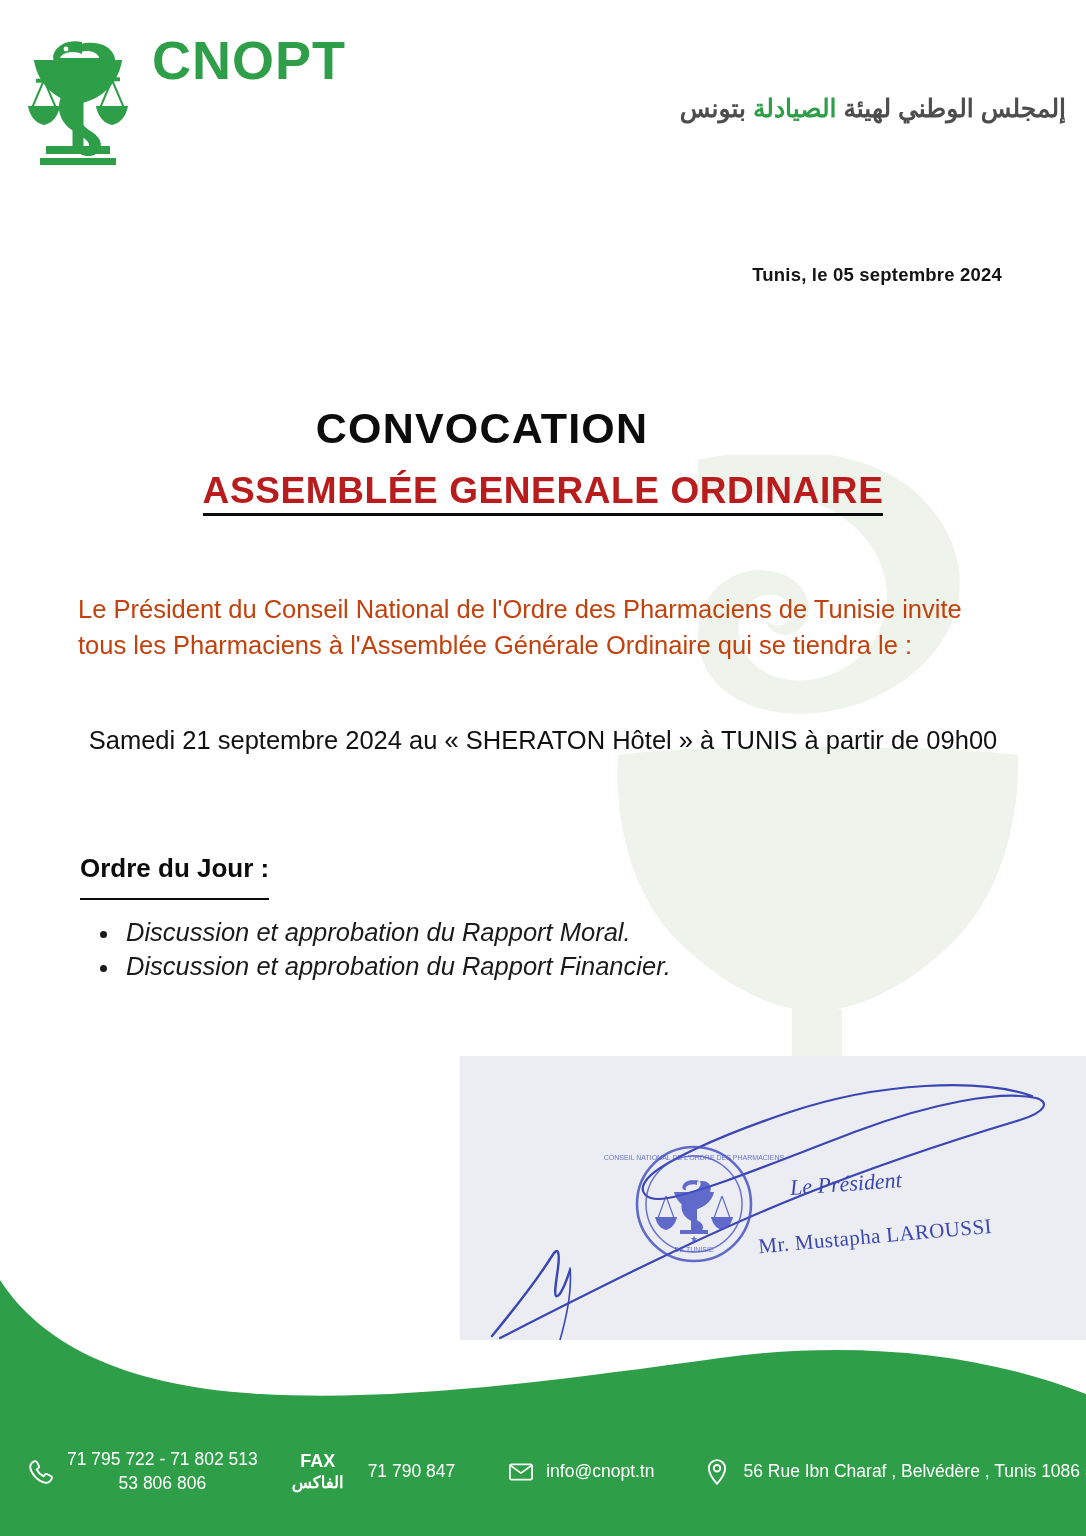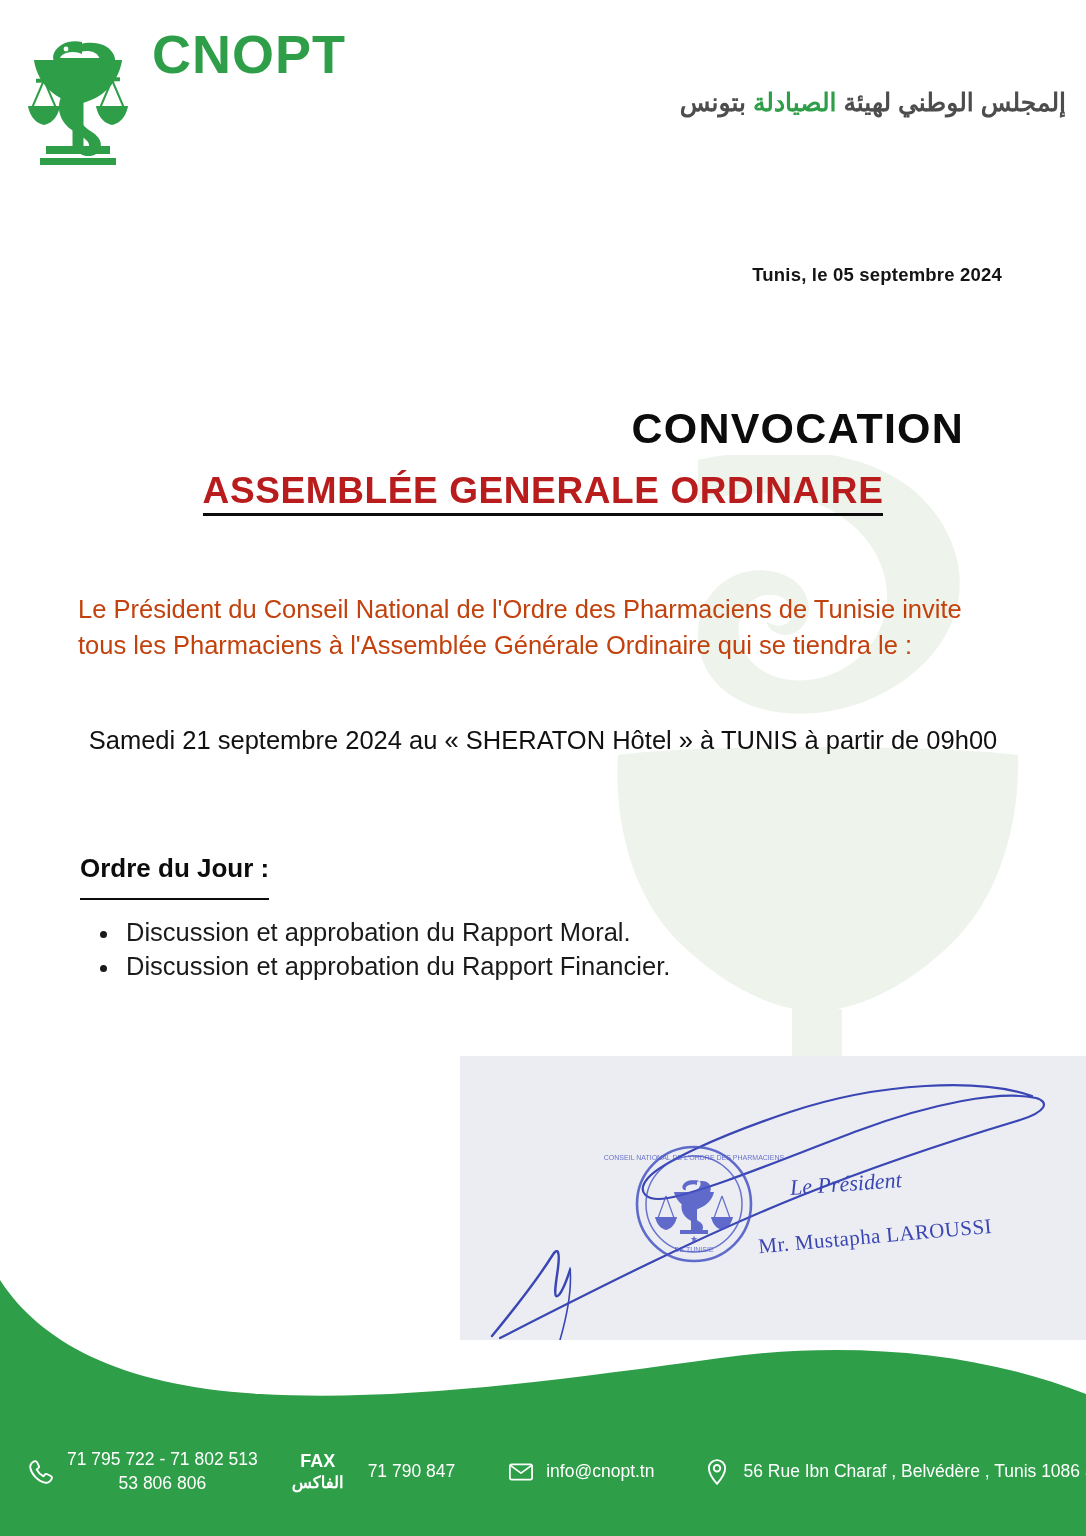--- a/index.html
+++ b/index.html
@@ -49,21 +49,21 @@
     position: absolute;
     left: 18px;
     top: 22px;
     width: 120px;
     height: 152px;
   }
 
   .brand-block {
     position: absolute;
     left: 152px;
-    top: 26px;
+    top: 32px;
     width: 914px;
   }
 
   .brand-acronym {
     font-size: 54px;
     font-weight: bold;
     color: #2E9E48;
     letter-spacing: 1px;
     line-height: 1.05;
     font-family: "Liberation Sans", sans-serif;
@@ -103,21 +103,21 @@
     letter-spacing: 0.2px;
     z-index: 3;
   }
 
   
   .title-main {
     position: absolute;
     left: 0;
     top: 404px;
     width: 964px;
-    text-align: right;
+    text-align: center;
     font-size: 43px;
     font-weight: bold;
     color: #0C0C0C;
     letter-spacing: 1.2px;
     z-index: 3;
   }
 
   .title-sub {
     position: absolute;
     left: 0;
@@ -174,20 +174,21 @@
     padding-bottom: 15px;
   }
 
   .agenda-list {
     position: absolute;
     left: 92px;
     top: 915px;
     width: 860px;
     list-style: none;
     z-index: 3;
+    font-style: italic;
   }
   .agenda-list li {
     position: relative;
     padding-left: 34px;
     font-size: 25.5px;
     line-height: 1.35;
     color: #1A1A1A;
   }
   .agenda-list li::before {
     content: "";

